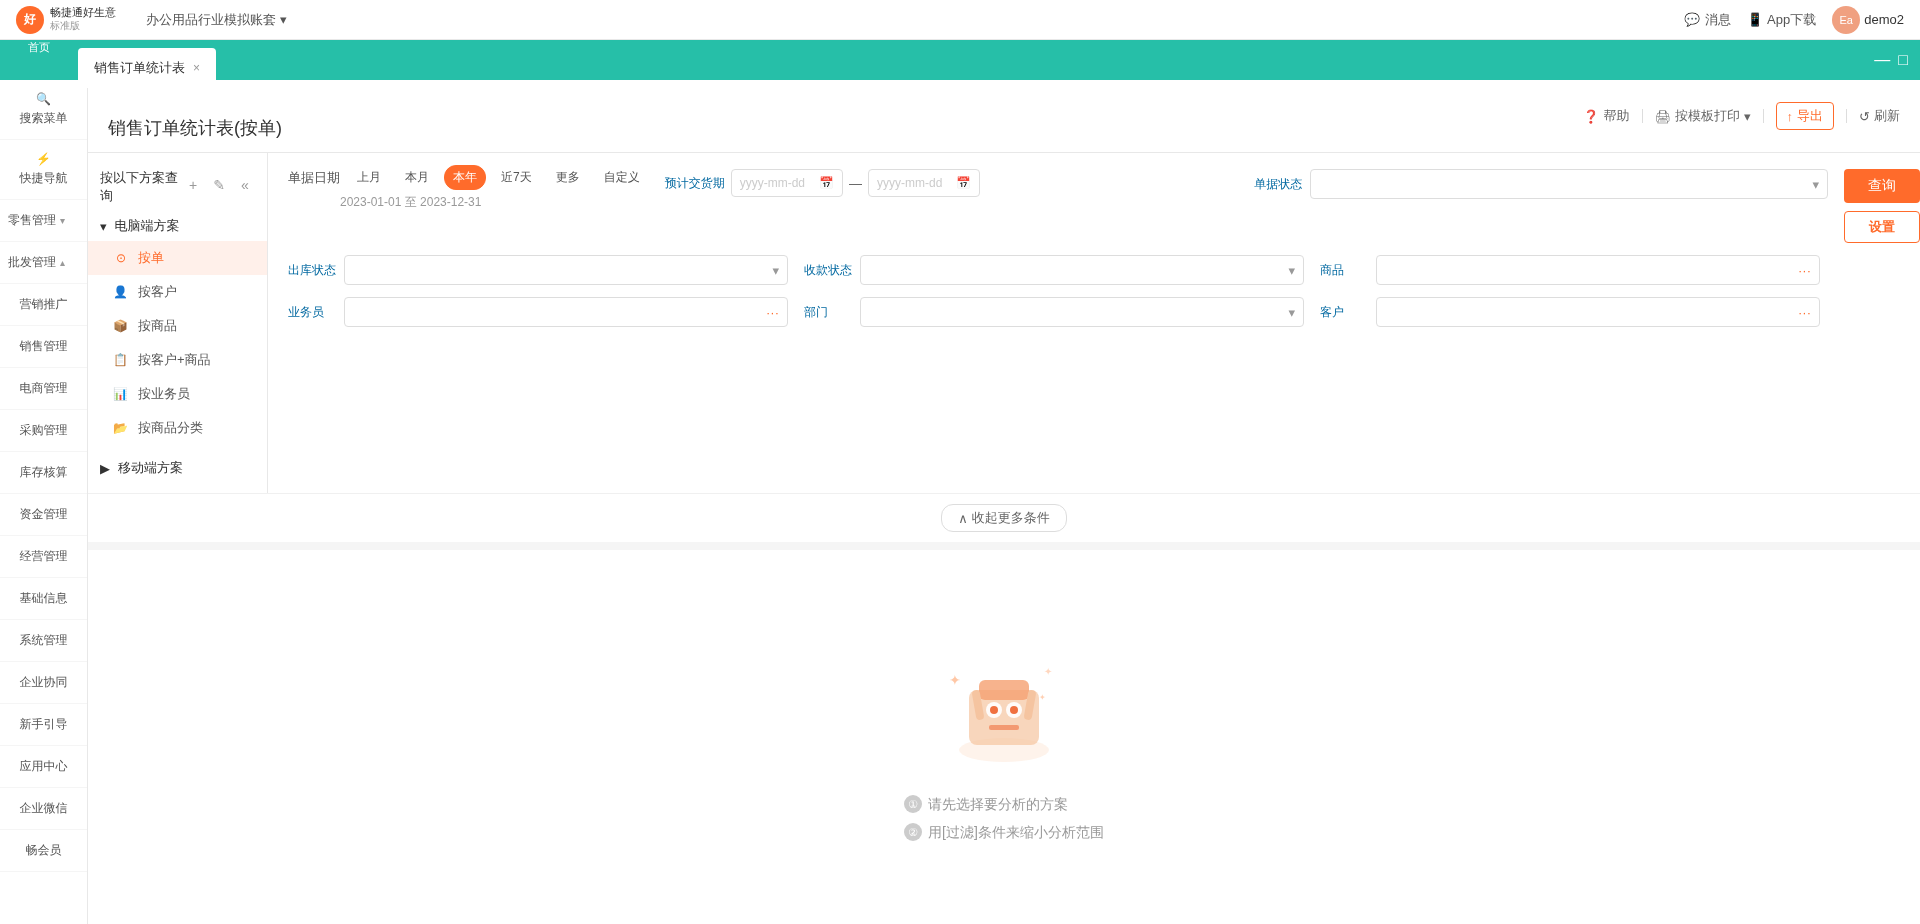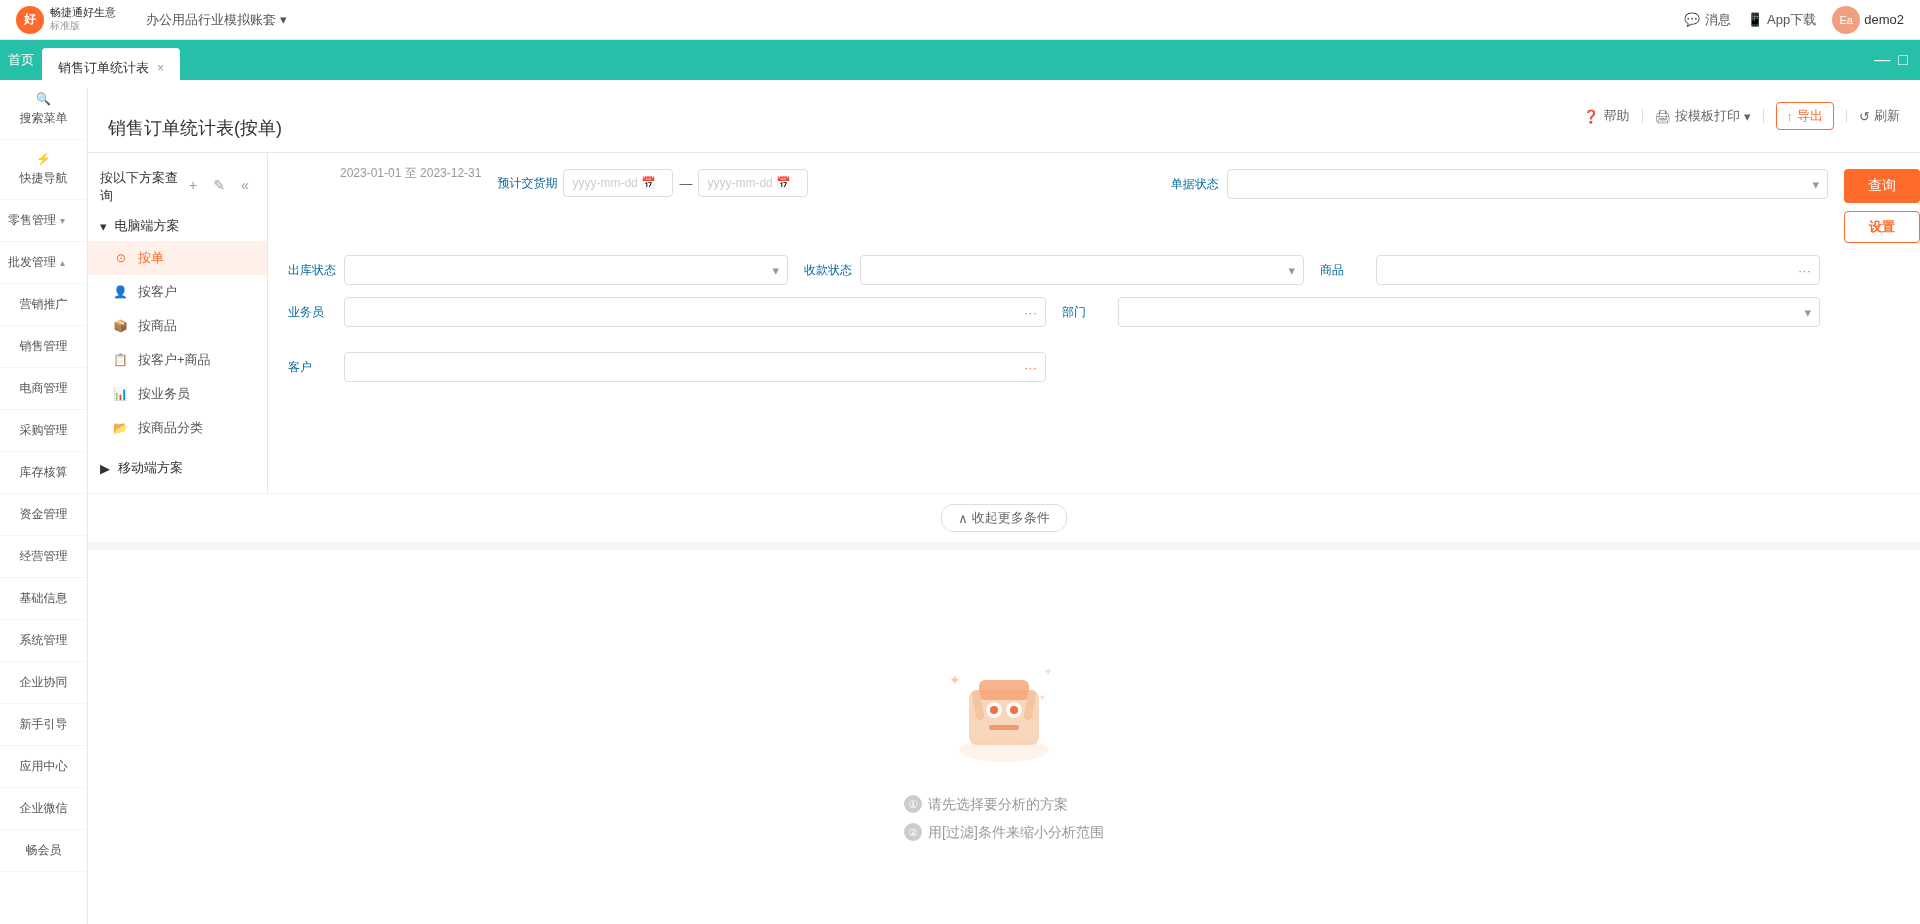--- a/index.html
+++ b/index.html
@@ -38,23 +38,23 @@
 
     
     .tab-bar {
       height: 40px;
       background: #26bfa8;
       display: flex;
       align-items: center;
       position: fixed; top: 40px; left: 0; right: 0; z-index: 99;
     }
     .tab-home {
-      height: 100%; padding: 0 8px;
-      display: flex; align-items: center;
-      color: #fff; font-size: 13px; cursor: pointer;
+      height: 100%; padding: 0 28px;
+      display: flex; align-items: flex-start;
+      color: #fff; font-size: 11px; cursor: pointer;
       background: transparent;
     }
     .tab-item {
       height: 100%; padding: 7px 16px;
       display: flex; align-items: center; gap: 8px;
       background: #fff; color: #333; font-size: 13px; cursor: pointer;
       border-radius: 4px 4px 0 0; margin-top: 16px;
     }
     .tab-close { color: #999; font-size: 12px; cursor: pointer; }
     .tab-bar-actions { margin-left: auto; display: flex; align-items: center; gap: 8px; padding-right: 12px; }
@@ -151,21 +151,21 @@
       display: flex; align-items: center; gap: 6px;
     }
     .date-btn {
       padding: 3px 8px; border-radius: 12px; font-size: 12px; cursor: pointer;
       border: 1px solid transparent; background: transparent; color: #555;
     }
     .date-btn.active { background: #ff6b2b; color: #fff; border-color: #ff6b2b; }
     .date-input {
       height: 28px; border: 1px solid #ddd; border-radius: 4px;
       padding: 0 8px; font-size: 12px; color: #999; min-width: 110px; background: #fff;
-      display: flex; align-items: center; gap: 4px; cursor: pointer;
+      display: flex; align-items: center; gap: 14px; cursor: pointer;
     }
     .date-sep { color: #555; }
 
     
     .filter-main {
       display: flex;
       background: #fff;
     }
 
     
@@ -397,20 +397,31 @@
           <span>▶</span>
           <span>移动端方案</span>
         </div>
       </div>
 
       <div class="filter-area">
 
         <div style="display:flex; gap:16px; align-items:flex-start; padding-top:12px;">
           <div style="flex:0 0 auto; display:flex; flex-direction:column; gap:4px;">
 
+            <div style="display:flex; align-items:center; gap:8px;">
+              <span class="top-filter-label">单据日期</span>
+              <div class="date-filter">
+                <button class="date-btn">上月</button>
+                <button class="date-btn">本月</button>
+                <button class="date-btn active">本年</button>
+                <button class="date-btn">近7天</button>
+                <button class="date-btn">更多</button>
+                <button class="date-btn">自定义</button>
+              </div>
+            </div>
             <div style="padding-left:52px; font-size:12px; color:#999;">2023-01-01 至 2023-12-31</div>
           </div>
 
           <div style="display:flex; align-items:center; gap:6px; flex:1; margin-top:4px;">
             <span class="filter-cell-label">预计交货期</span>
             <div class="date-input">
               <span style="color:#ccc;">yyyy-mm-dd</span>
               <span>📅</span>
             </div>
             <span class="date-sep">—</span>
@@ -451,21 +462,21 @@
           </div>
           <div style="display:flex; align-items:center; gap:6px;">
             <span class="filter-cell-label">商品</span>
             <div class="filter-cell-input" style="flex:1;">
               <span style="color:#ccc;"></span>
               <span style="color:#ff6b2b;">···</span>
             </div>
           </div>
         </div>
 
-        <div style="display:grid; grid-template-columns: 1fr 1fr; gap:25px 16px; padding-top:12px; padding-right:100px;">
+        <div style="display:grid; grid-template-columns: 1fr 1fr 1fr; gap:12px 16px; padding-top:12px; padding-right:100px;">
           <div style="display:flex; align-items:center; gap:6px;">
             <span class="filter-cell-label">业务员</span>
             <div class="filter-cell-input" style="flex:1;">
               <span style="color:#ccc;"></span>
               <span style="color:#ff6b2b;">···</span>
             </div>
           </div>
           <div style="display:flex; align-items:center; gap:6px;">
             <span class="filter-cell-label">部门</span>
             <div class="filter-cell-input" style="flex:1;">

